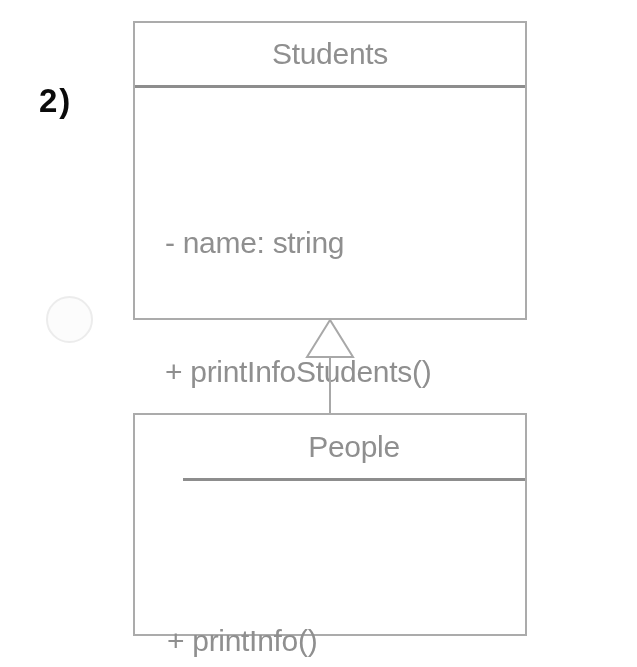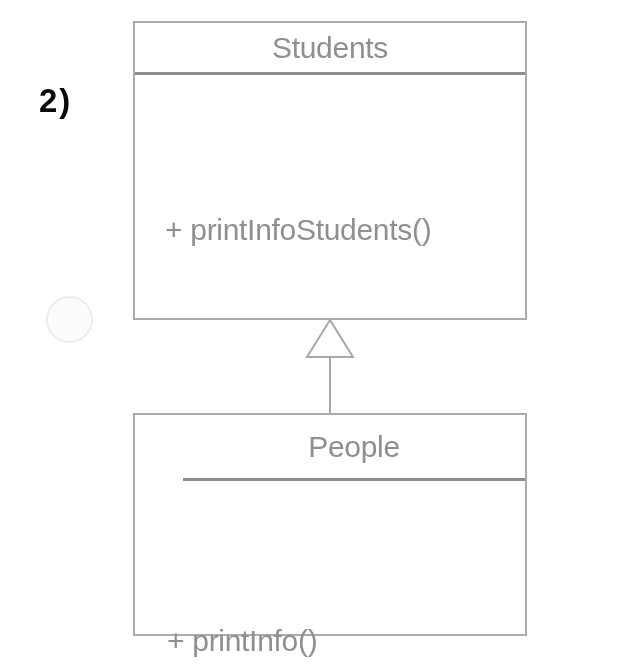--- a/index.html
+++ b/index.html
@@ -56,21 +56,21 @@
   .class-header {
     box-sizing: border-box;
     border-bottom: 3px solid #8d8d8d;
     display: flex;
     align-items: center;
     justify-content: center;
     font-size: 30px;
     color: #8f8f8f;
     letter-spacing: -0.3px;
   }
-  .students .class-header { height: 52px; }
+  .students .class-header { height: 65px; }
   .people   .class-header { height: 66px; margin-left: 48px; }
 
   .class-members {
     font-size: 30px;
     line-height: 43px;
     color: #8f8f8f;
     letter-spacing: -0.3px;
     white-space: pre;
   }
   .students .class-members { padding: 47px 0 0 30px; }
@@ -89,20 +89,21 @@
 
 <div class="exercise-label">2)</div>
 
 <div class="answer-circle"></div>
 
 <div class="diagram">
 
   <div class="class-box students">
     <div class="class-header">Students</div>
     <div class="class-members">
+      <div class="member">- name: string</div>
       <div class="member">+ printInfoStudents()</div>
     </div>
   </div>
 
   <svg class="inheritance-arrow" viewBox="0 0 54 97" xmlns="http://www.w3.org/2000/svg">
     <line x1="27" y1="39" x2="27" y2="97" stroke="#a8a8a8" stroke-width="2"></line>
     <polygon points="27,2 4,39 50,39" fill="#ffffff" stroke="#a8a8a8" stroke-width="2"></polygon>
   </svg>
 
   <div class="class-box people">

